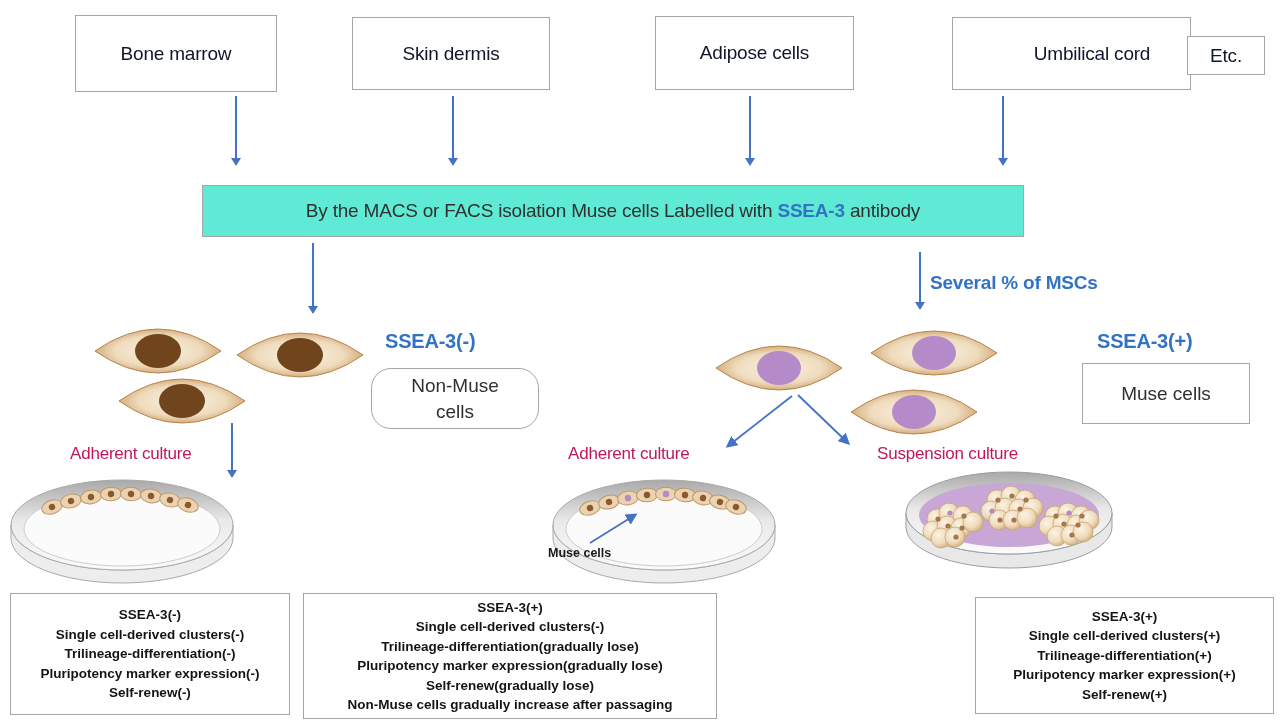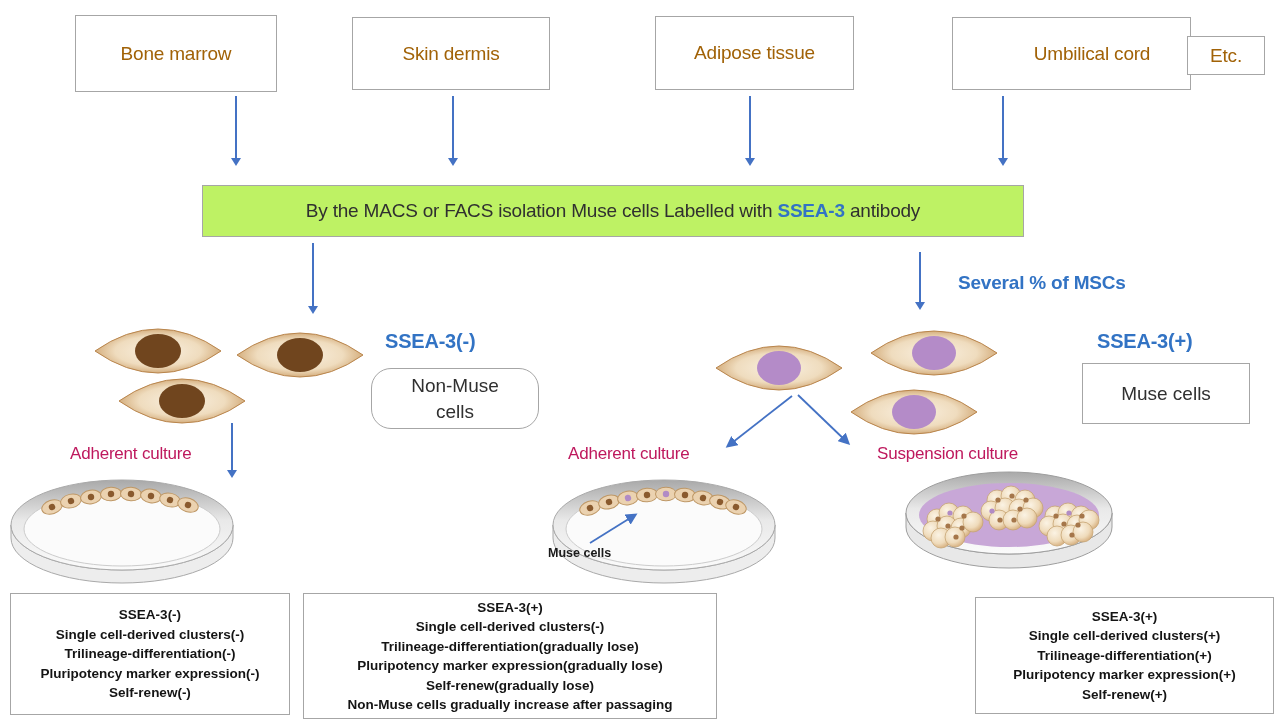--- a/index.html
+++ b/index.html
@@ -4,24 +4,24 @@
 <style>
   html,body{margin:0;padding:0;background:#ffffff;}
   .canvas{
     position:relative;width:1280px;height:720px;background:#ffffff;overflow:hidden;
     font-family:"Liberation Sans","DejaVu Sans",sans-serif;color:#2b2b2b;
   }
   .abs{position:absolute;}
   .src-box{
     position:absolute;border:1px solid #a6a6a6;background:#ffffff;
     display:flex;align-items:center;justify-content:center;
-    font-size:19px;letter-spacing:-0.2px;color:#a16207;
+    font-size:19px;letter-spacing:-0.2px;color:#0f172a;
   }
   .iso-box{
-    position:absolute;border:1px solid #a6a6a6;background:#bef264;
+    position:absolute;border:1px solid #a6a6a6;background:#5eead4;
     display:flex;align-items:center;justify-content:center;
     font-size:19px;letter-spacing:-0.2px;color:#303030;white-space:pre-wrap;
   }
   .iso-box .hl{color:#3273C4;font-weight:600;}
   .blue-label{position:absolute;color:#3273C4;font-weight:700;font-size:20px;letter-spacing:-0.2px;}
   .type-box{
     position:absolute;border:1px solid #a6a6a6;background:#ffffff;
     display:flex;flex-direction:column;align-items:center;justify-content:center;
     font-size:19px;color:#303030;line-height:26px;
   }
@@ -78,40 +78,40 @@
 
 <div class="canvas">
 
   <div class="src-box" style="left:75px;top:15px;width:200px;height:75px;">
       <span>Bone marrow</span>
     </div>
   <div class="src-box" style="left:352px;top:17px;width:196px;height:71px;">
       <span>Skin dermis</span>
     </div>
   <div class="src-box" style="left:655px;top:16px;width:197px;height:72px;">
-      <span>Adipose tissue</span>
+      <span>Adipose cells</span>
     </div>
   <div class="src-box" style="left:952px;top:17px;width:196px;height:71px;padding-left:41px;">
       <span>Umbilical cord</span>
     </div>
   <div class="src-box" style="left:1187px;top:36px;width:76px;height:37px;">
       <span>Etc.</span>
     </div>
 
   <div class="varrow" style="left:235px;top:96px;height:62px;"></div>
   <div class="varrow" style="left:452px;top:96px;height:62px;"></div>
   <div class="varrow" style="left:749px;top:96px;height:62px;"></div>
   <div class="varrow" style="left:1002px;top:96px;height:62px;"></div>
 
 
   <div class="iso-box" style="left:202px;top:185px;width:820px;height:50px;"><span>By the MACS or FACS isolation Muse cells Labelled with </span><span class="hl">SSEA-3</span><span> antibody</span></div>
 
   <div class="varrow" style="left:312px;top:243px;height:63px;"></div>
   <div class="varrow" style="left:919px;top:252px;height:50px;"></div>
-  <div class="blue-label" style="left:930px;top:272px;font-size:19px;margin-left:28px;">Several % of MSCs</div>
+  <div class="blue-label" style="left:930px;top:272px;font-size:19px;">Several % of MSCs</div>
 
   <svg class="abs" style="left:93px;top:322px;" width="130" height="58" viewBox="0 0 130 58">
       <use href="#spindleCell"></use>
       <ellipse cx="65" cy="29" rx="23" ry="17" fill="#70451E"></ellipse>
     </svg>
   <svg class="abs" style="left:235px;top:326px;" width="130" height="58" viewBox="0 0 130 58">
       <use href="#spindleCell"></use>
       <ellipse cx="65" cy="29" rx="23" ry="17" fill="#70451E"></ellipse>
     </svg>
   <svg class="abs" style="left:117px;top:372px;" width="130" height="58" viewBox="0 0 130 58">

